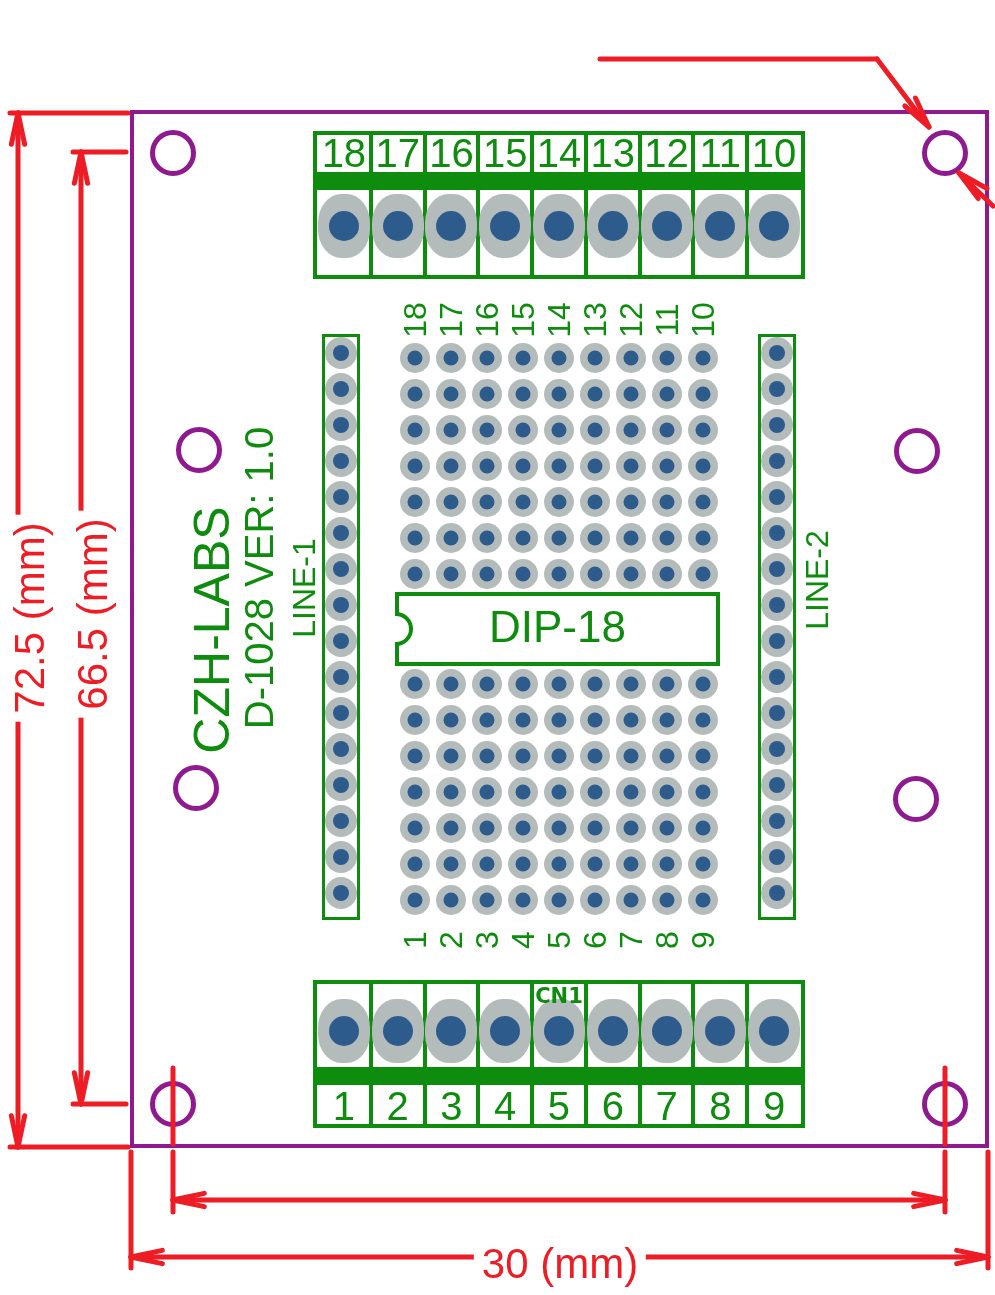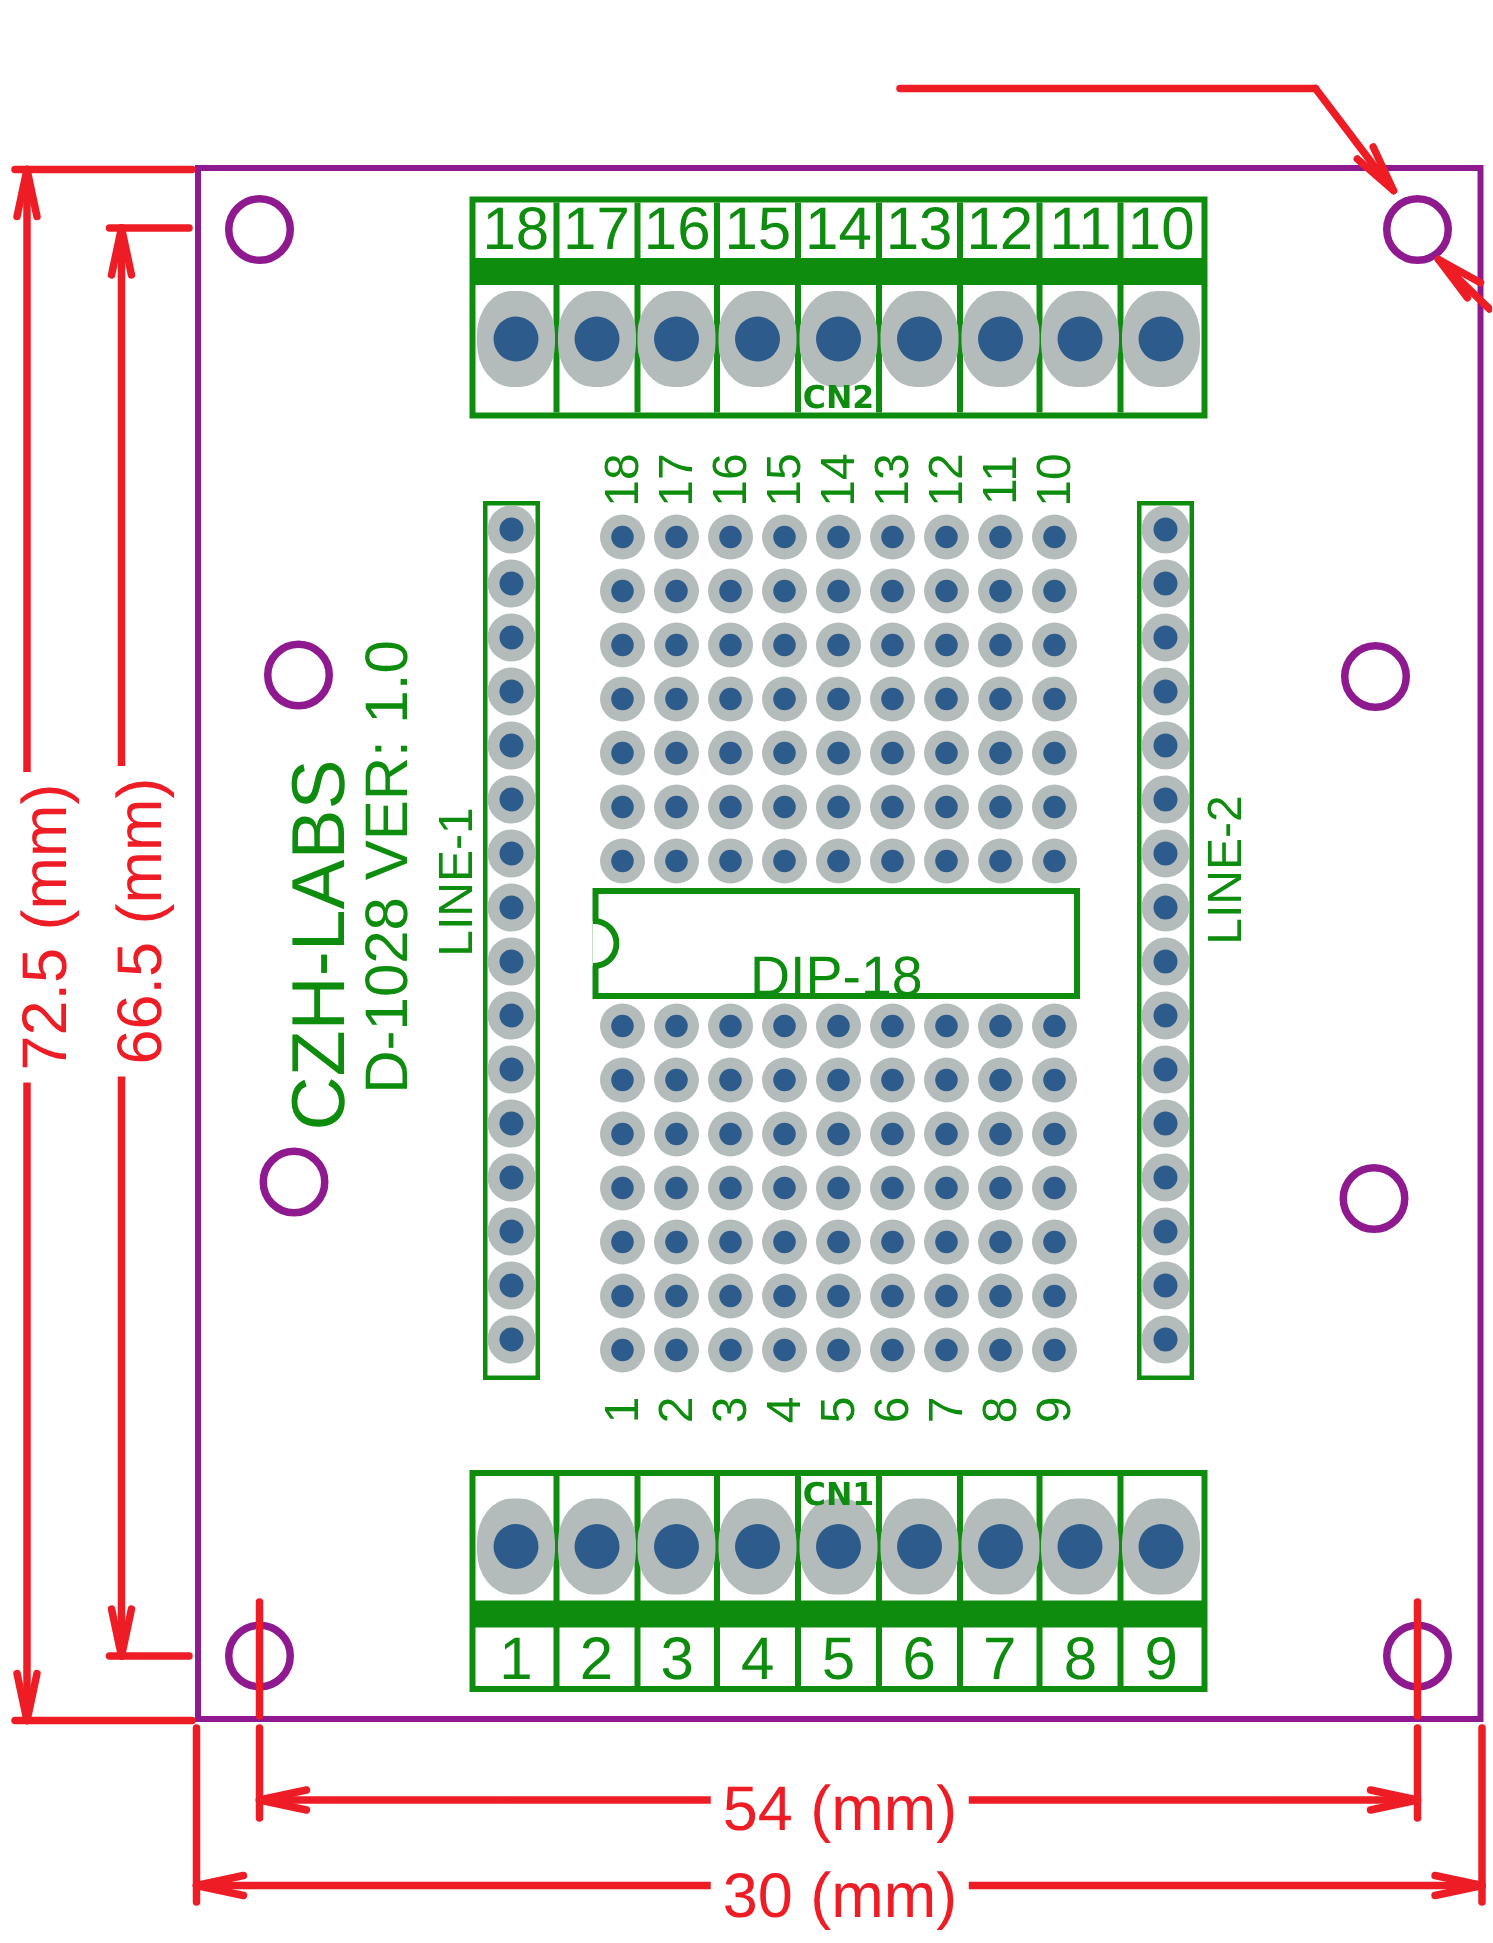--- a/index.html
+++ b/index.html
@@ -37,21 +37,21 @@
   .strip  { position:absolute; top:334px; width:38px; height:586px;
             border:3px solid var(--green); background:#fff; z-index:9; }
   .spad   { position:absolute; width:32px; height:32px; border-radius:50%; background:var(--pad-gray); }
   .spad-in{ position:absolute; left:50%; top:50%; transform:translate(-50%,-50%);
             width:16px; height:16px; border-radius:50%; background:var(--pad-blue); }
 
   
   .dip { position:absolute; left:395px; top:592px; width:325px; height:74px;
          border:4px solid var(--green); background:#fff; z-index:12; }
   .dip-text { position:absolute; left:50%; top:50%; transform:translate(-50%,-54%);
-              font-size:37px; color:var(--green); white-space:nowrap;margin-top:24px; }
+              font-size:44px; color:var(--green); white-space:nowrap; }
   .dip-notch { position:absolute; left:-4px; top:50%; transform:translateY(-50%);
                width:18px; height:34px; background:#fff; border:4px solid var(--green);
                border-left:none; border-radius:0 17px 17px 0; }
 
   
   .ctr { position:absolute; transform:translate(-50%,-50%); white-space:nowrap; }
   .rot { position:absolute; transform:translate(-50%,-50%) rotate(-90deg); white-space:nowrap; }
   .red-text   { color:var(--red); }
   .green-text { color:var(--green); }
   .dim { z-index:50; background:#fff; padding:1px 8px; font-size:42px; }
@@ -69,21 +69,20 @@
 </head>
 <body>
 
 <div id="stage">
 
   <div class="board"></div>
 
 
   <div class="rot dim red-text" style="left:30px; top:618px;">72.5 (mm)</div>
   <div class="rot dim red-text" style="left:93px; top:614px;">66.5 (mm)</div>
-  <div class="ctr dim red-text" style="left:560px; top:1206px;">54 (mm)</div>
   <div class="ctr dim red-text" style="left:560px; top:1264px;">30 (mm)</div>
 
   <div class="rot brand green-text" style="left:212px; top:630px; z-index:12;">CZH-LABS</div>
   <div class="rot model green-text" style="left:259px; top:578px; z-index:12;">D-1028  VER: 1.0</div>
   <div class="rot strip-label green-text" style="left:304px; top:588px; z-index:12;">LINE-1</div>
   <div class="rot strip-label green-text" style="left:817px; top:580px; z-index:12;">LINE-2</div>
 
   <div class="dip">
     <div class="dip-notch"></div>
     <span class="dip-text">DIP-18</span>
@@ -139,21 +138,20 @@
           <div class="tpad-in"></div>
         </div>
         <div class="tnum" style="left: 376.444px; top: -3px; width: 53.7778px;">11</div>
         <div class="tpad" style="left: 377.333px; top: 59px;">
           <div class="tpad-in"></div>
         </div>
         <div class="tnum" style="left: 430.222px; top: -3px; width: 53.7778px;">10</div>
         <div class="tpad" style="left: 431.111px; top: 59px;">
           <div class="tpad-in"></div>
         </div>
-        <div class="tlabel" style="top: 118px;">CN2</div>
       </div>
       <div class="tblock" style="top: 980px;">
         <div class="tsep" style="left: 51.7778px;"></div>
         <div class="tsep" style="left: 105.556px;"></div>
         <div class="tsep" style="left: 159.333px;"></div>
         <div class="tsep" style="left: 213.111px;"></div>
         <div class="tsep" style="left: 266.889px;"></div>
         <div class="tsep" style="left: 320.667px;"></div>
         <div class="tsep" style="left: 374.444px;"></div>
         <div class="tsep" style="left: 428.222px;"></div>

